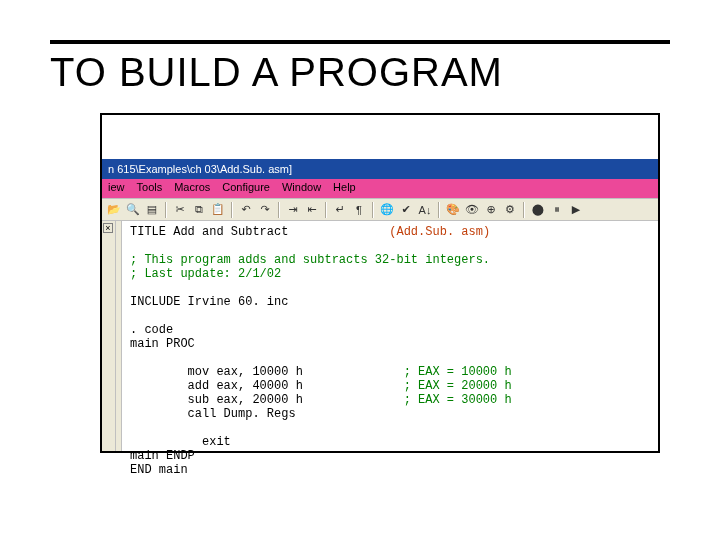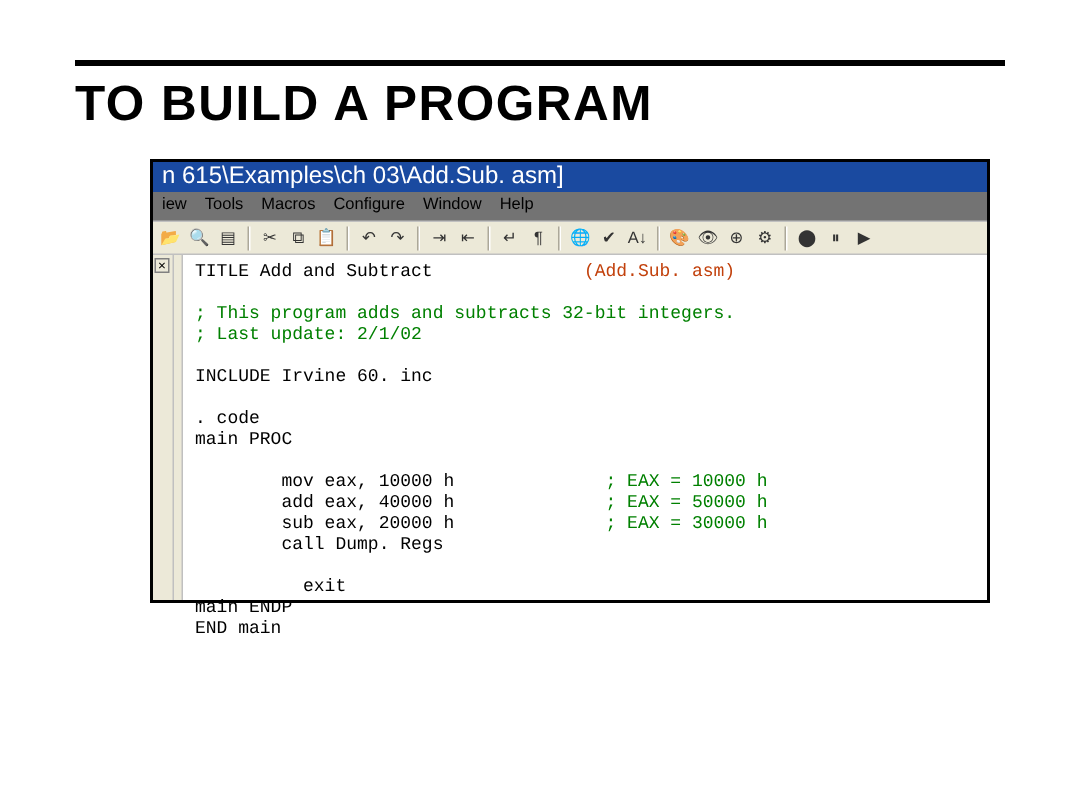--- a/index.html
+++ b/index.html
@@ -1,29 +1,29 @@
 <!DOCTYPE html>
 <html><head>
 <meta charset="utf-8">
 <style>
   * { box-sizing: border-box; margin: 0; padding: 0; }
   html, body { width: 720px; height: 540px; background: #fff; font-family: Arial, sans-serif; overflow: hidden; }
   .slide { padding: 40px 50px 0 50px; }
   .underline { height: 4px; background: #000; width: 620px; margin-bottom: 6px; }
-  .heading { font-size: 33px; font-weight: 700; letter-spacing: 1px; color: #000; margin-bottom: 18px; }
+  .heading { font-size: 40px; font-weight: 400; letter-spacing: 1px; color: #000; margin-bottom: 18px; }
   .app-window { margin-left: 50px; width: 560px; border: 2px solid #000; }
   .titlebar {
     height: 20px;
     background: linear-gradient(to bottom, #1a4aa0, #1a4aa0);
-    color: #fff; font-size: 16px; padding: 2px 6px;
+    color: #fff; font-size: 11px; padding: 2px 6px;
     font-family: Tahoma, sans-serif;
-    display: flex; align-items: center;
+    display: flex; align-items: center; margin-top: 44px;
   }
   .menubar {
-    height: 20px; background: #737373;
+    height: 20px; background: #ec4899;
     display: flex; gap: 12px; padding: 2px 6px;
     font-size: 11px; font-family: Tahoma, sans-serif;
     border-bottom: 1px solid #c0c0c0;
   }
   .menubar span { cursor: default; }
   .toolbar {
     height: 22px; background: #ece9d8;
     display: flex; align-items: center; gap: 3px;
     padding: 2px 4px; border-bottom: 1px solid #c0c0c0;
     font-size: 11px;
@@ -110,21 +110,21 @@
 
 <span class="green">; This program adds and subtracts 32-bit integers.</span>
 <span class="green">; Last update: 2/1/02</span>
 
 <span>INCLUDE Irvine 60. inc</span>
 
 <span>. code</span>
 <span>main PROC</span>
 
 <span><span>        mov eax, 10000 h</span>              <span class="green">; EAX = 10000 h</span></span>
-<span><span>        add eax, 40000 h</span>              <span class="green">; EAX = 50000 h</span></span>
+<span><span>        add eax, 40000 h</span>              <span class="green">; EAX = 20000 h</span></span>
 <span><span>        sub eax, 20000 h</span>              <span class="green">; EAX = 30000 h</span></span>
 <span>        call Dump. Regs</span>
 
 <span>          exit</span>
 <span>main ENDP</span>
 <span>END main</span>
 </div>
     </div>
   </div>
 </div>

